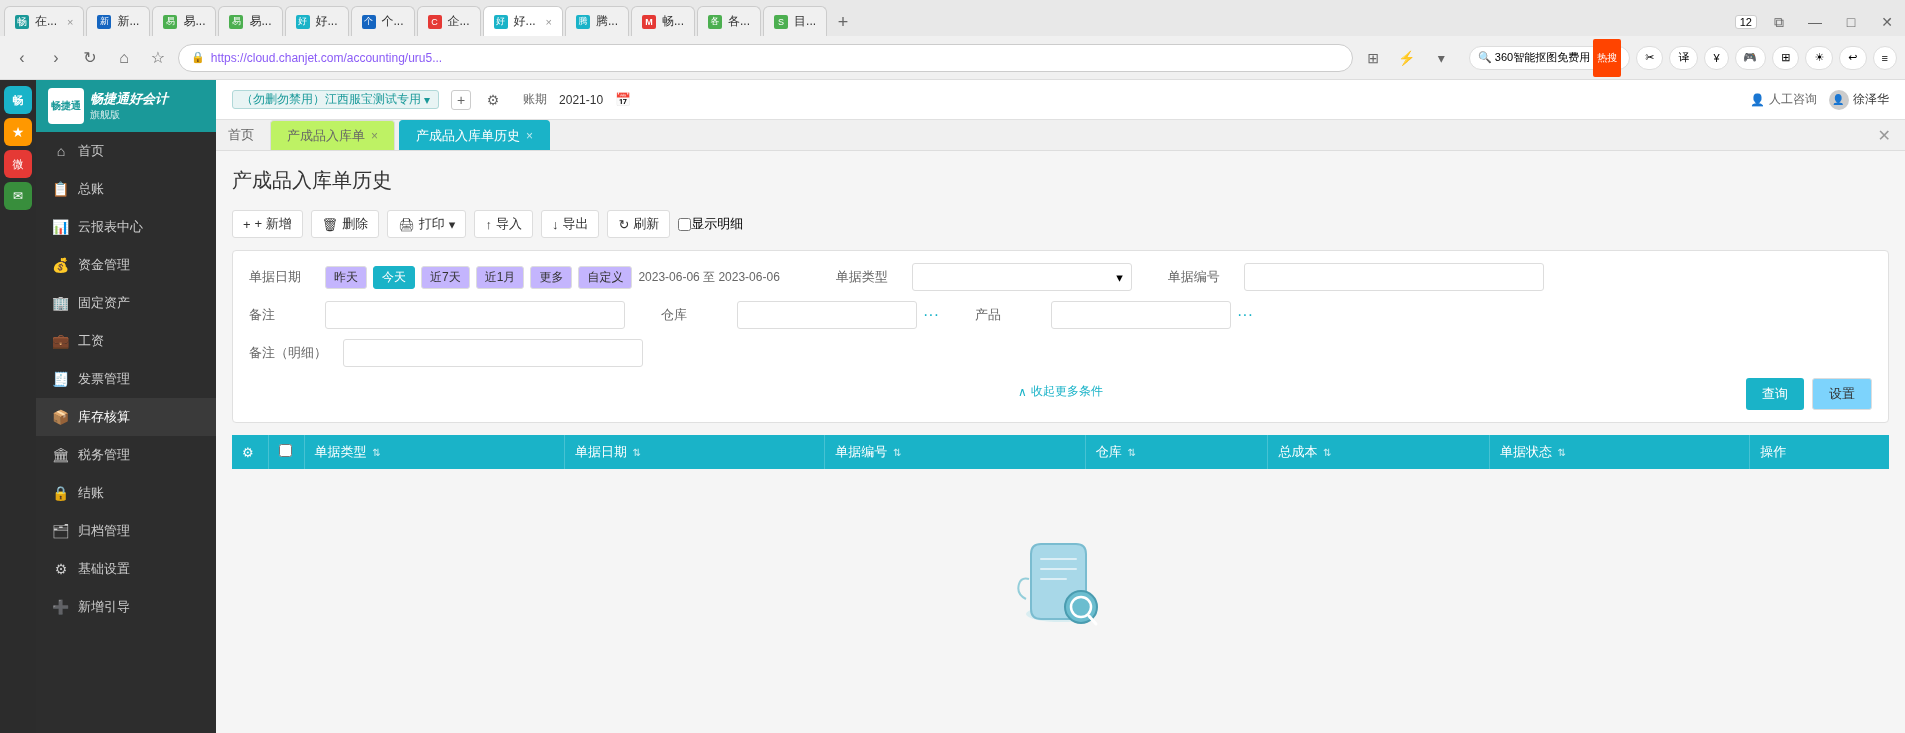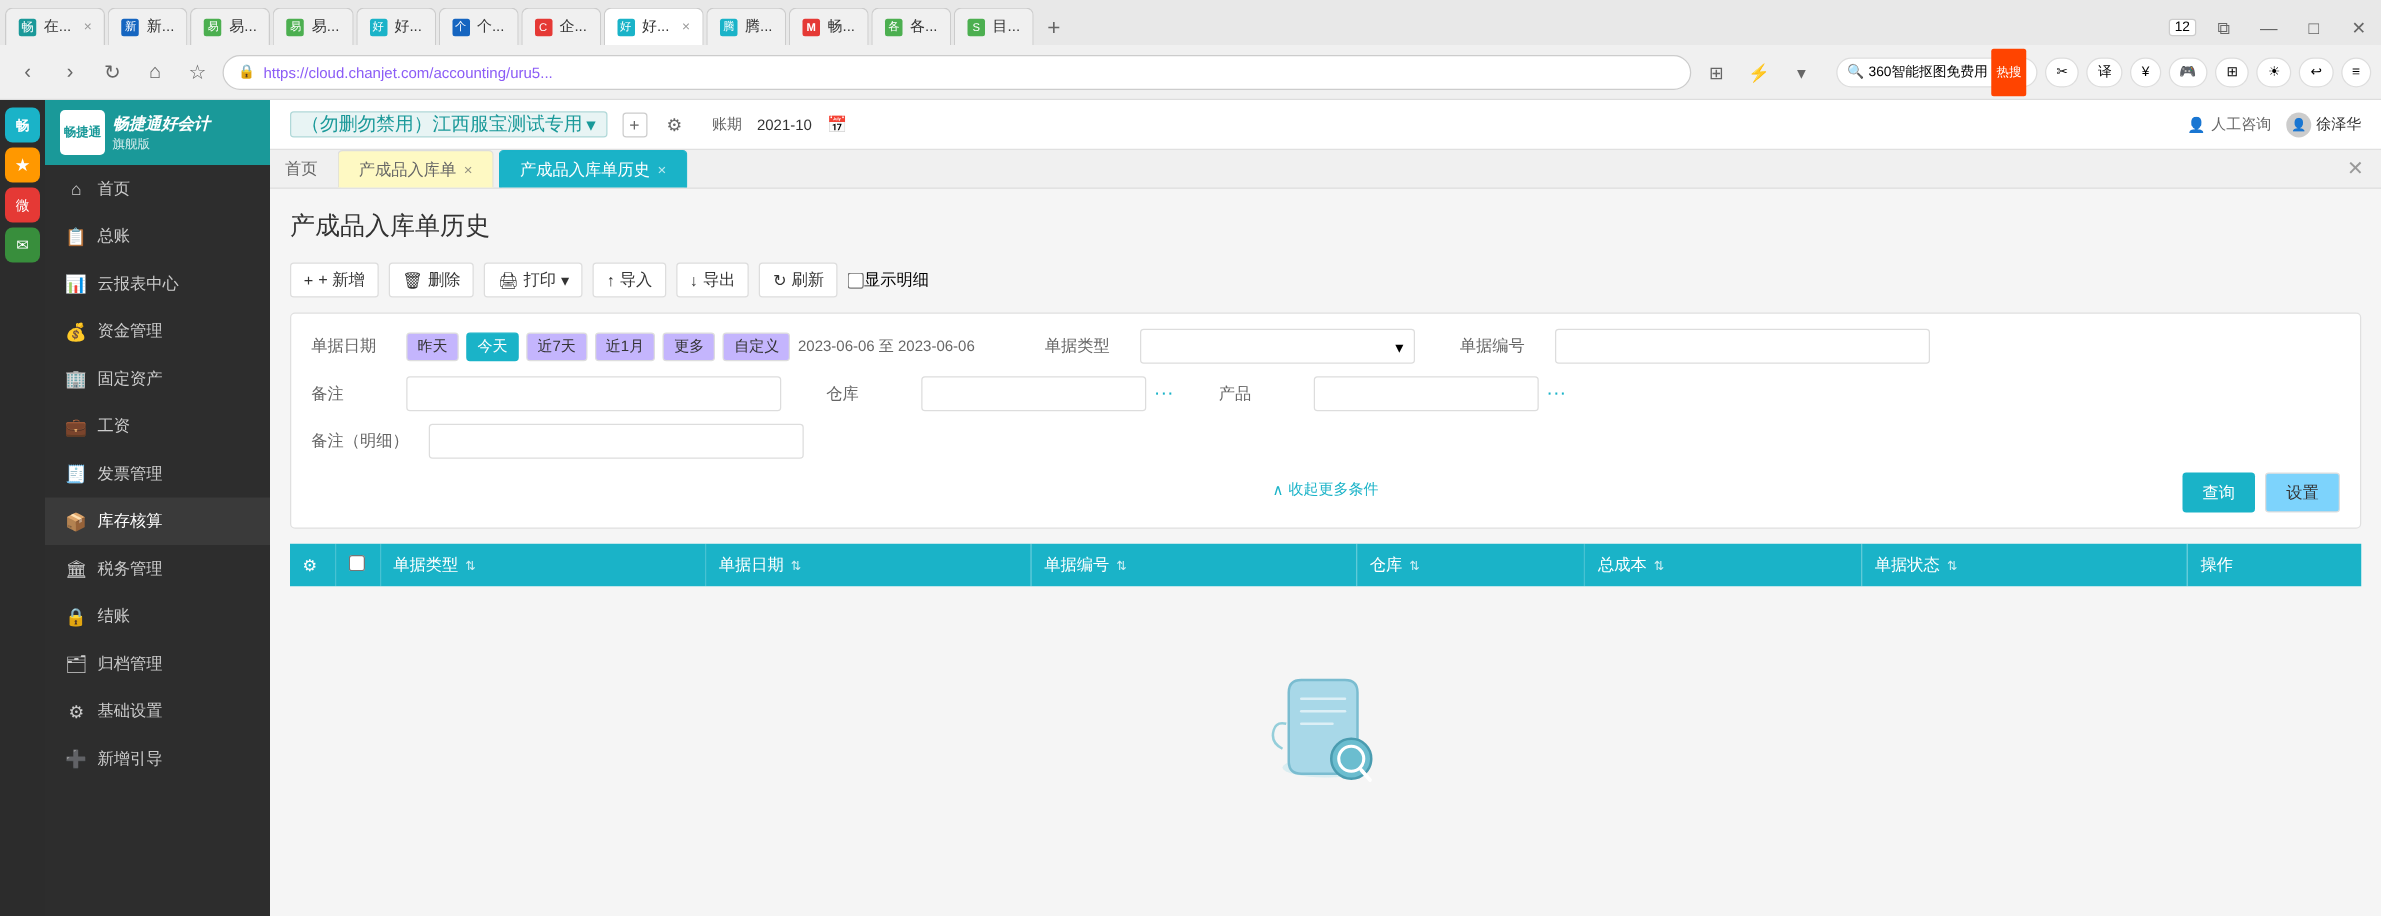--- a/index.html
+++ b/index.html
@@ -47,21 +47,21 @@
     
     .content-area { flex: 1; background: #f5f5f5; display: flex; flex-direction: column; overflow: hidden; }
 
     
     .content-topbar { height: 40px; background: #fff; border-bottom: 1px solid #e0e0e0; display: flex; align-items: center; padding: 0 16px; gap: 12px; }
     .period-label { font-size: 12px; color: #666; margin-left: 8px; }
     .period-value { font-size: 12px; color: #333; }
     .user-area { margin-left: auto; display: flex; align-items: center; gap: 12px; }
     .user-service { font-size: 12px; color: #666; cursor: pointer; display: flex; align-items: center; gap: 4px; }
     .user-name { font-size: 12px; color: #333; cursor: pointer; display: flex; align-items: center; gap: 4px; }
-    .page-tab { height: 30px; padding: 0 16px; display: flex; align-items: center; gap: 6px; font-size: 13px; cursor: pointer; color: #666; border: 1px solid #ddd; border-bottom: none; background: #fef9c3; margin-left: 4px; border-radius: 4px 4px 0 0; }
+    .page-tab { height: 30px; padding: 0 16px; display: flex; align-items: center; gap: 6px; font-size: 13px; cursor: pointer; color: #666; border: 1px solid #ddd; border-bottom: none; background: #bef264; margin-left: 4px; border-radius: 4px 4px 0 0; }
     .page-tab.active { background: #1ab3c8; color: #fff; border-color: #1ab3c8; }
     .page-tab-close { font-size: 12px; cursor: pointer; opacity: 0.7; }
     .breadcrumb-home { padding: 0 12px; font-size: 13px; color: #666; line-height: 30px; }
 
     
     .panel-close-area { margin-left: auto; display: flex; align-items: center; gap: 8px; padding: 0 8px; }
 
     
     .page-content { flex: 1; overflow-y: auto; padding: 16px; }
     .page-title { font-size: 20px; color: #333; font-weight: normal; margin-bottom: 16px; }
@@ -97,21 +97,21 @@
     .th-settings { width: 36px; text-align: center; }
 
     
     .empty-state { display: flex; flex-direction: column; align-items: center; justify-content: center; padding: 60px 0; }
 
     
     .close-x { font-size: 16px; color: #999; cursor: pointer; padding: 0 6px; }
 
     .tab-strip-container { display: flex; align-items: center; background: #f0f0f0; border-bottom: 1px solid #ddd; }
 
-    .company-badge { background: #e8f4f4; color: #1a9999; border: 1px solid #b0d8d8; border-radius: 3px; padding: 0 8px; font-size: 15px; cursor: pointer; display: flex; align-items: center; gap: 3px; }
+    .company-badge { background: #e8f4f4; color: #1a9999; border: 1px solid #b0d8d8; border-radius: 3px; padding: 0 8px; font-size: 12px; cursor: pointer; display: flex; align-items: center; gap: 3px; }
 
     .plus-btn { width: 20px; height: 20px; display: flex; align-items: center; justify-content: center; border: 1px solid #ccc; border-radius: 3px; cursor: pointer; font-size: 14px; color: #666; background: #fff; }
     .gear-btn { width: 20px; height: 20px; display: flex; align-items: center; justify-content: center; cursor: pointer; font-size: 14px; color: #666; }
   </style>
 </head>
 <body>
 
 <div class="browser-frame">
 
   <div class="tab-bar">

